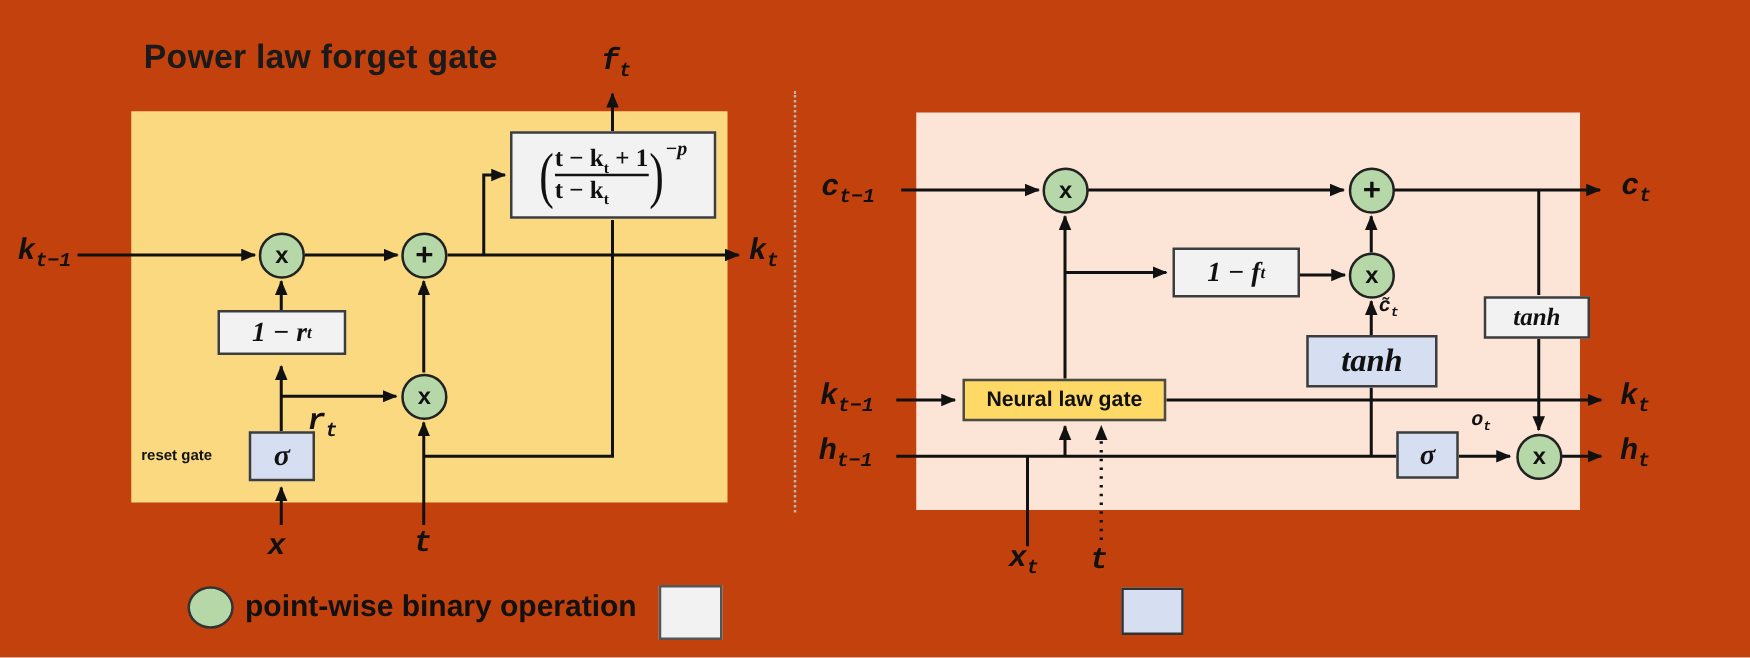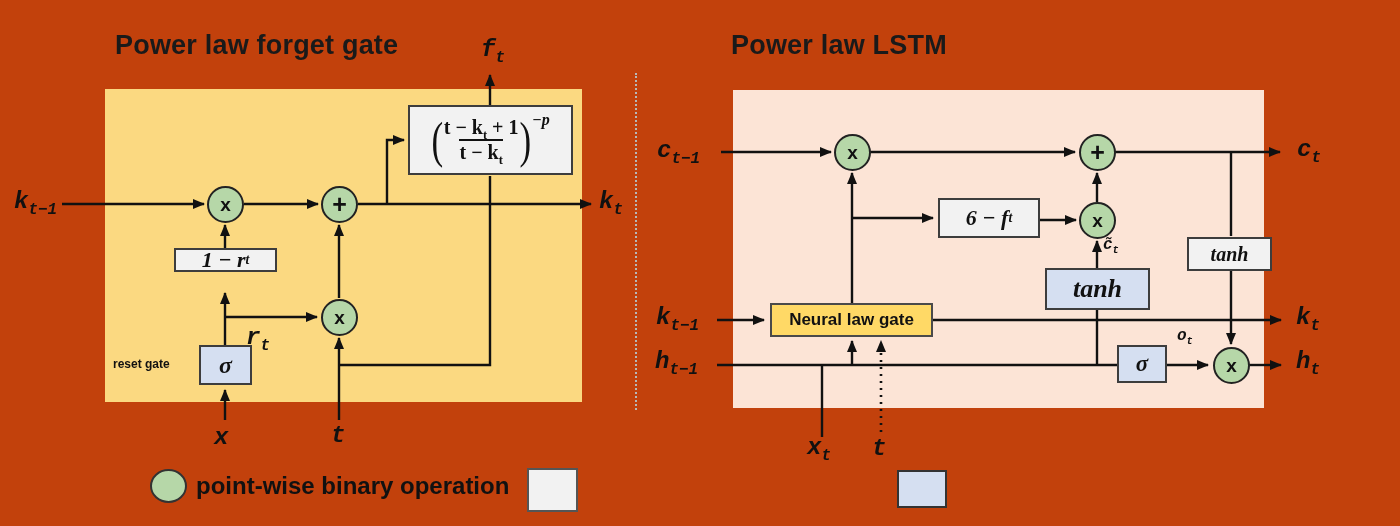--- a/index.html
+++ b/index.html
@@ -21,21 +21,21 @@
   .gold{background:#FFD966;border-color:#4a4a4a;}
   .mathbox{font-family:"Liberation Serif", serif;font-style:italic;font-weight:600;font-size:22px;}
   .mathbox sub{font-size:0.62em;line-height:0;}
   .op{position:absolute;z-index:3;width:37px;height:37px;border:2px solid #222;border-radius:50%;
       background:#B6D7A8;display:flex;align-items:center;justify-content:center;
       font-size:19px;font-weight:700;color:#111;line-height:1;}
   .op.plus{font-size:25px;font-weight:600;}
   .formula{font-family:"Liberation Serif", serif;font-size:20px;font-weight:600;
            display:flex;align-items:center;justify-content:center;}
   .formula .paren{font-size:50px;font-weight:400;transform:scaleX(0.7);line-height:0.9;margin:0 -2px;}
-  .frac{display:inline-flex;flex-direction:column;align-items:center;line-height:1.15;}
+  .frac{display:inline-flex;flex-direction:column;line-height:1.15;}
   .frac .den{border-top:2px solid #111;}
   .frac sub{font-size:0.62em;font-weight:700;line-height:0;}
   .exp{position:relative;top:-20px;font-style:italic;font-size:16px;margin-left:1px;}
   .divider{position:absolute;z-index:1;border-left:2px dotted #b8b8b8;width:0;}
   .legend-label{position:absolute;z-index:4;font-size:24px;font-weight:600;color:#111;white-space:nowrap;}
   .legend-swatch{position:absolute;z-index:3;}
 </style>
 </head>
 <body>
 
@@ -110,34 +110,33 @@
   <div class="box gray formula" style="left:408px;top:105px;width:165px;height:70px;">
     <span class="paren">(</span>
     <span class="frac">
       <span class="num"><span>t − k</span><sub>t</sub><span> + 1</span></span>
       <span class="den"><span>t − k</span><sub>t</sub></span>
     </span>
     <span class="paren">)</span>
     <sup class="exp">−p</sup>
   </div>
 
-  <div class="box gray mathbox" style="left:174px;top:248px;width:103px;height:24px;">
+  <div class="box gray mathbox" style="left:174px;top:248px;width:103px;height:36px;">
     <span>1 − r</span>
       <sub>t</sub>
   </div>
 
   <div class="box blue mathbox" style="left:199px;top:345px;width:53px;height:40px;font-size:24px;">
     <span>σ</span>
   </div>
 
   <div class="op" style="left:207px;top:186px;">x</div>
   <div class="op plus" style="left:321px;top:186px;">+</div>
   <div class="op" style="left:321px;top:299px;">x</div>
 
-  <div class="title" style="left:731px;top:30px;">Power law LSTM</div>
 
   <div class="mlbl" style="left:657px;top:139px;">
     <span>c</span><sub>t−1</sub></div>
   <div class="mlbl" style="left:1297px;top:138px;">
     <span>c</span><sub>t</sub></div>
 
   <div class="mlbl" style="left:656px;top:306px;">
     <span>k</span><sub>t−1</sub></div>
   <div class="mlbl" style="left:655px;top:350px;">
     <span>h</span><sub>t−1</sub></div>
@@ -150,21 +149,21 @@
   <div class="mlbl small" style="left:1103px;top:237px;">
     <span>c̃</span><sub>t</sub></div>
   <div class="mlbl small" style="left:1177px;top:328px;">
     <span>o</span><sub>t</sub></div>
 
   <div class="mlbl" style="left:807px;top:436px;">
     <span>x</span><sub>t</sub></div>
   <div class="mlbl" style="left:872px;top:437px;">t</div>
 
   <div class="box gray mathbox" style="left:938px;top:198px;width:102px;height:40px;">
-    <span>6 − f</span>
+    <span>1 − f</span>
       <sub>t</sub>
   </div>
 
   <div class="box blue mathbox" style="left:1045px;top:268px;width:105px;height:42px;font-size:26px;">
       <span>tanh</span>
     </div>
 
   <div class="box gray mathbox" style="left:1187px;top:237px;width:85px;height:34px;font-size:20px;">
       <span>tanh</span>
     </div>

